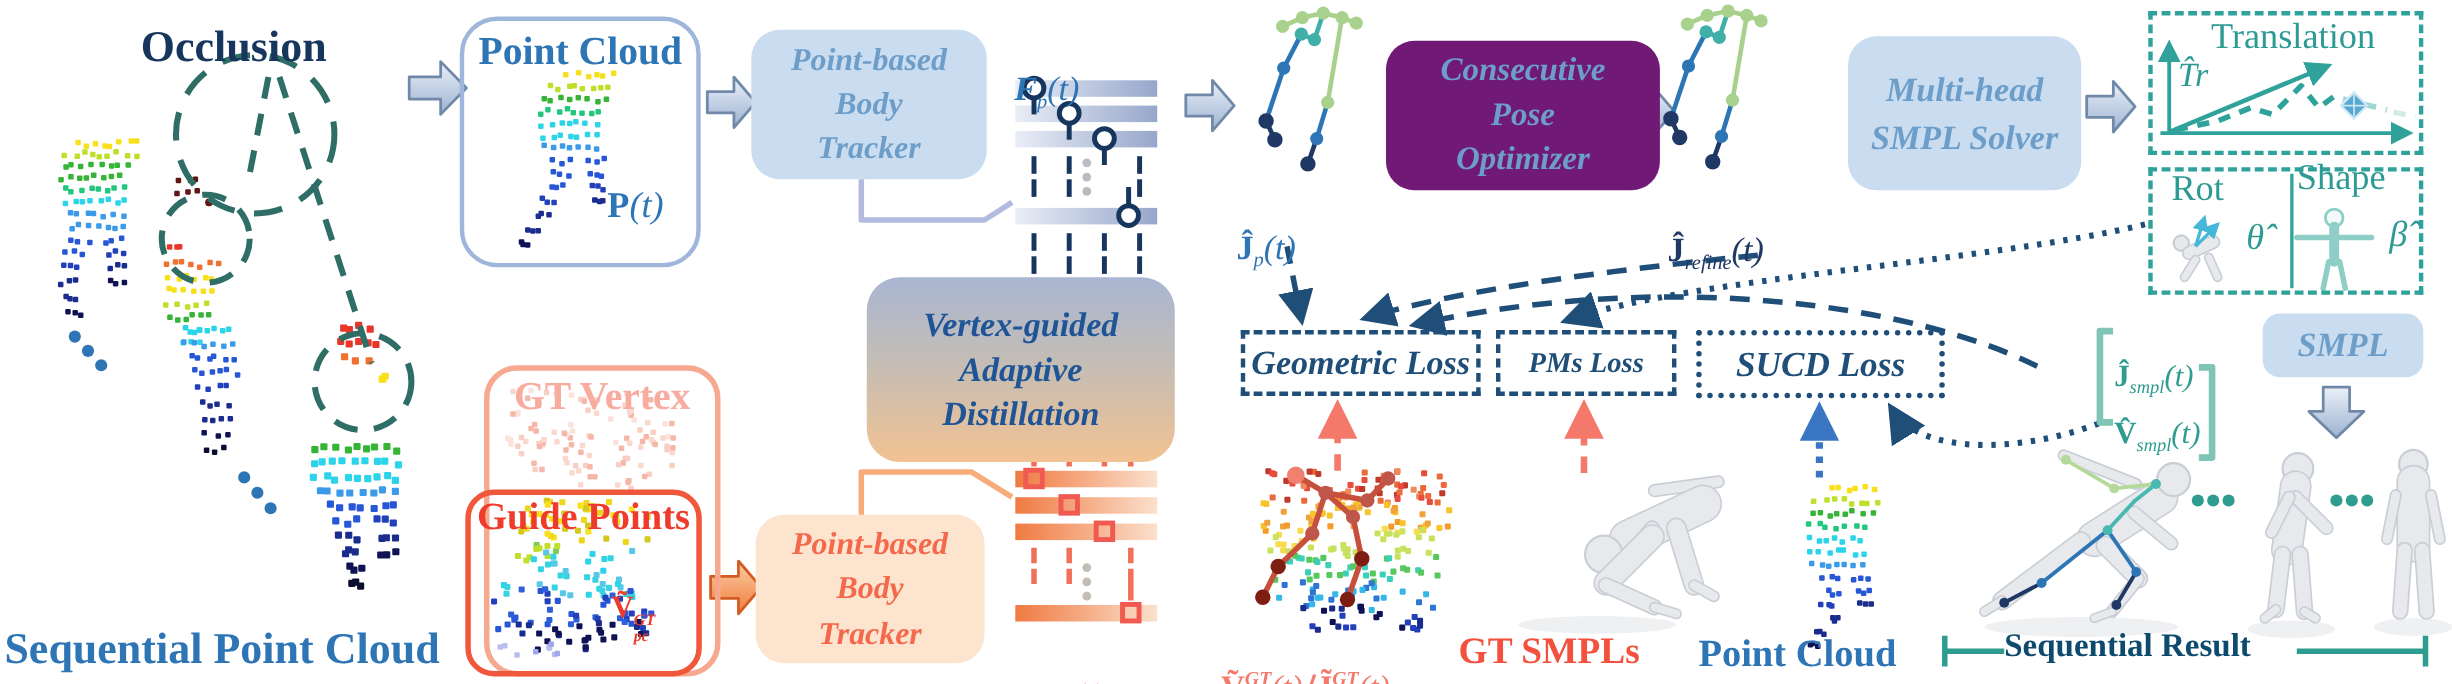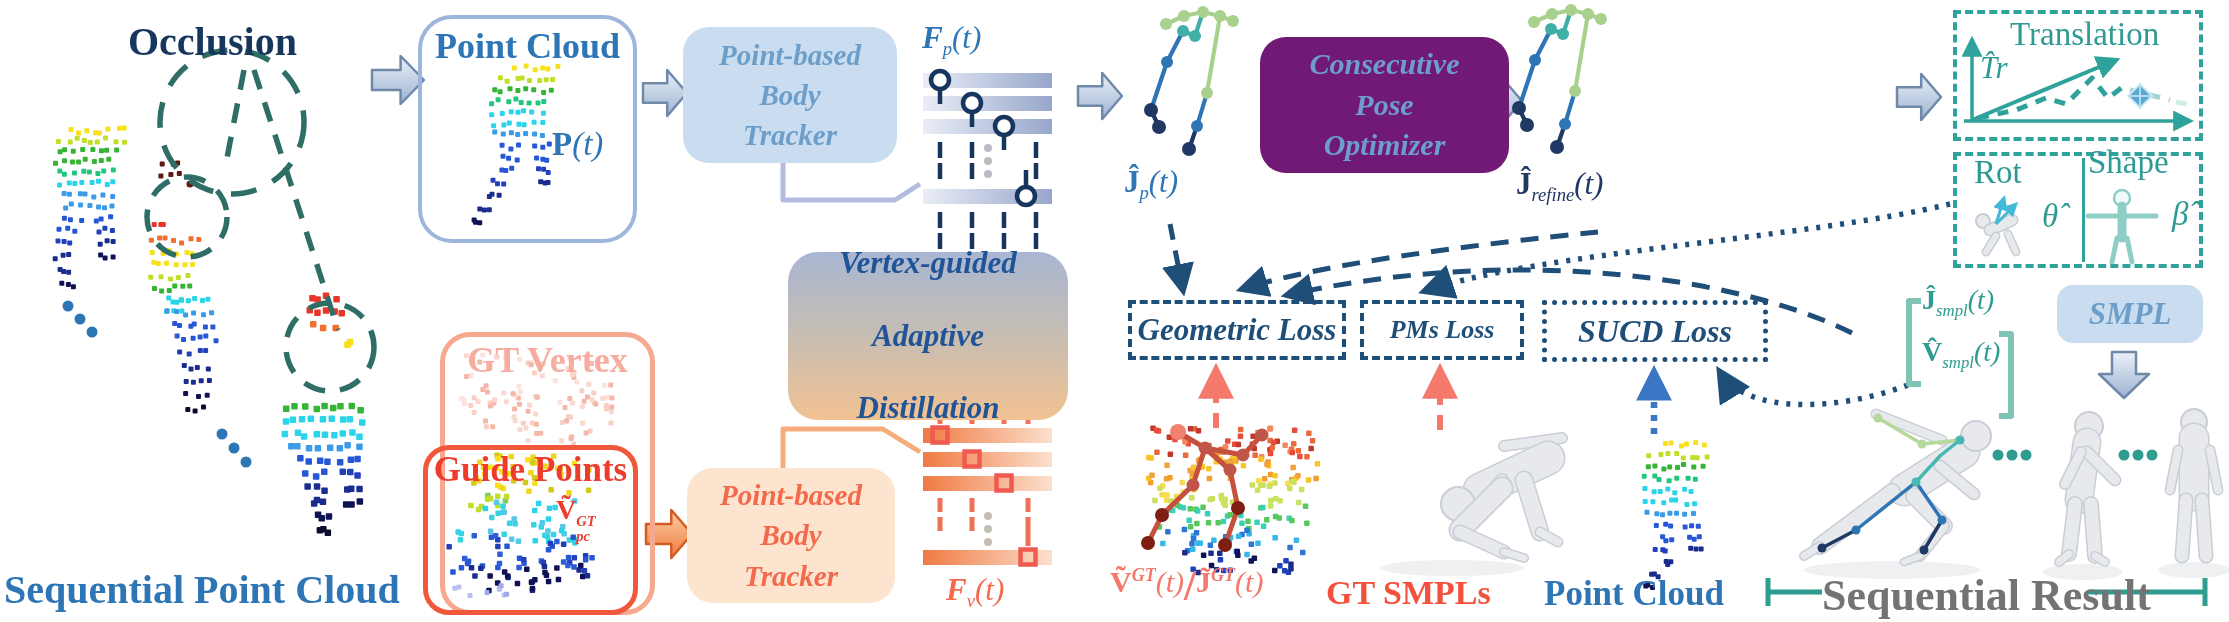--- a/index.html
+++ b/index.html
@@ -10,21 +10,21 @@
   .ctr{text-align:left;}
   .box{position:absolute;z-index:2;box-sizing:border-box;display:flex;flex-direction:column;
        justify-content:center;align-items:center;text-align:center;
        font-family:"Liberation Serif","DejaVu Serif",serif;font-weight:bold;font-style:italic;}
   .it{font-style:italic;}
   .bd{font-weight:bold;}
   sub{font-style:italic;font-size:0.6em;}
   sup{font-style:italic;font-size:0.6em;}
   .stack{display:inline-flex;flex-direction:column;font-size:0.52em;line-height:1.05;
          vertical-align:-0.45em;font-style:italic;text-align:left;}
-  .math{font-family:"Liberation Serif","DejaVu Serif",serif;}
+  .math{font-family:"Liberation Serif","DejaVu Serif",serif;margin-top:43px;}
   .slash{font-size:1.45em;vertical-align:-0.18em;font-weight:bold;}
 </style>
 </head>
 <body>
 
 <div id="canvas">
 
   <svg id="deco" width="2229" height="622" viewBox="0 0 2229 622">
     <defs>
       <marker id="mNavy" viewBox="0 0 10 10" refX="8" refY="5" markerWidth="6.5" markerHeight="6.5" orient="auto-start-reverse">
@@ -1300,35 +1300,40 @@
 
   <div class="box" style="left:1260px;top:37px;width:249px;height:136px;background:#701a75;border-radius:26px;
        color:#6D9EC9;font-size:30px;line-height:1.35;">
     <div>Consecutive</div>
     <div>Pose</div>
     <div>Optimizer</div>
   </div>
 
   <div class="lbl math ctr" style="left:1516px;top:166px;width:180px;font-size:31px;color:#1F3864;"><span class="bd">Ĵ</span><sub>refine</sub><span class="it">(t)</span></div>
 
+  <div class="box" style="left:1680px;top:33px;width:212px;height:140px;background:#C9DCF0;border-radius:26px;
+       color:#6D9EC9;font-size:31px;line-height:1.4;">
+    <div>Multi-head</div>
+    <div>SMPL Solver</div>
+  </div>
 
   <div class="box" style="left:1953px;top:10px;width:250px;height:131px;border:4px dashed #2FA29B;font-style:normal;font-weight:normal;"></div>
   <div class="lbl" style="left:2010px;top:16px;font-size:33px;color:#2E9A94;">Translation</div>
   <div class="lbl it" style="left:1980px;top:50px;font-size:31px;color:#2E9A94;">T̂r</div>
 
   <div class="box" style="left:1953px;top:152px;width:250px;height:116px;border:4px dashed #2FA29B;font-style:normal;font-weight:normal;"></div>
   <div class="lbl" style="left:2082px;top:158px;width:3px;height:104px;background:#2FA29B;"></div>
   <div class="lbl ctr" style="left:1974px;top:154px;width:84px;font-size:33px;color:#2E9A94;">Rot</div>
   <div class="lbl it" style="left:2042px;top:198px;font-size:33px;color:#2E9A94;">θ̂</div>
   <div class="lbl ctr" style="left:2088px;top:144px;width:112px;font-size:33px;color:#2E9A94;">Shape</div>
   <div class="lbl it" style="left:2172px;top:196px;font-size:33px;color:#2E9A94;">β̂</div>
 
   <div class="box" style="left:788px;top:252px;width:280px;height:168px;border-radius:30px;
        background:linear-gradient(180deg,#A9B6D2 0%,#C5BDB4 48%,#F2C292 100%);
-       color:#1F5597;font-size:31px;line-height:1.32;gap:32px;">
+       color:#1F5597;font-size:31px;line-height:1.32;">
     <div>Vertex-guided</div>
     <div>Adaptive</div>
     <div>Distillation</div>
   </div>
 
   <div class="box" style="left:1128px;top:300px;width:218px;height:60px;border:4px dashed #1F4E79;
        color:#1F4E79;font-size:31px;">
     <div>Geometric Loss</div>
   </div>
   <div class="box" style="left:1360px;top:300px;width:164px;height:60px;border:4px dashed #1F4E79;
@@ -1361,21 +1366,21 @@
   </div>
 
   <div class="lbl math ctr" style="left:946px;top:572px;width:120px;font-size:31px;color:#F4694C;"><span class="it bd">F</span><sub>v</sub><span class="it">(t)</span></div>
 
   <div class="lbl math ctr" style="left:1110px;top:560px;width:300px;font-size:30px;color:#F4796B;font-weight:bold;"><span>Ṽ</span><sup>GT</sup><span class="it" style="font-weight:normal;">(t)</span><span class="slash">/</span><span>J̃</span><sup>GT</sup><span class="it" style="font-weight:normal;">(t)</span></div>
 
   <div class="lbl ctr" style="left:1326px;top:574px;width:170px;font-weight:bold;font-size:34px;color:#F3513D;">GT SMPLs</div>
 
   <div class="lbl ctr" style="left:1544px;top:574px;width:230px;font-weight:bold;font-size:35px;color:#2E75B6;">Point Cloud</div>
 
-  <div class="lbl ctr" style="left:1822px;top:570px;width:268px;font-weight:bold;font-size:44px;color:#737373;">Sequential Result</div>
+  <div class="lbl ctr" style="left:1822px;top:570px;width:268px;font-weight:bold;font-size:30px;color:#0c4a6e;">Sequential Result</div>
 
   <div class="box" style="left:2057px;top:285px;width:146px;height:58px;background:#C9DCF0;border-radius:16px;
        color:#6D9EC9;font-size:31px;">
     <div>SMPL</div>
   </div>
 
   <div class="lbl math" style="left:1922px;top:284px;font-size:28px;color:#2E9C8F;"><span class="bd">Ĵ</span><sub>smpl</sub><span class="it">(t)</span></div>
   <div class="lbl math" style="left:1922px;top:336px;font-size:28px;color:#2E9C8F;"><span class="bd">V̂</span><sub>smpl</sub><span class="it">(t)</span></div>
 
 </div>

